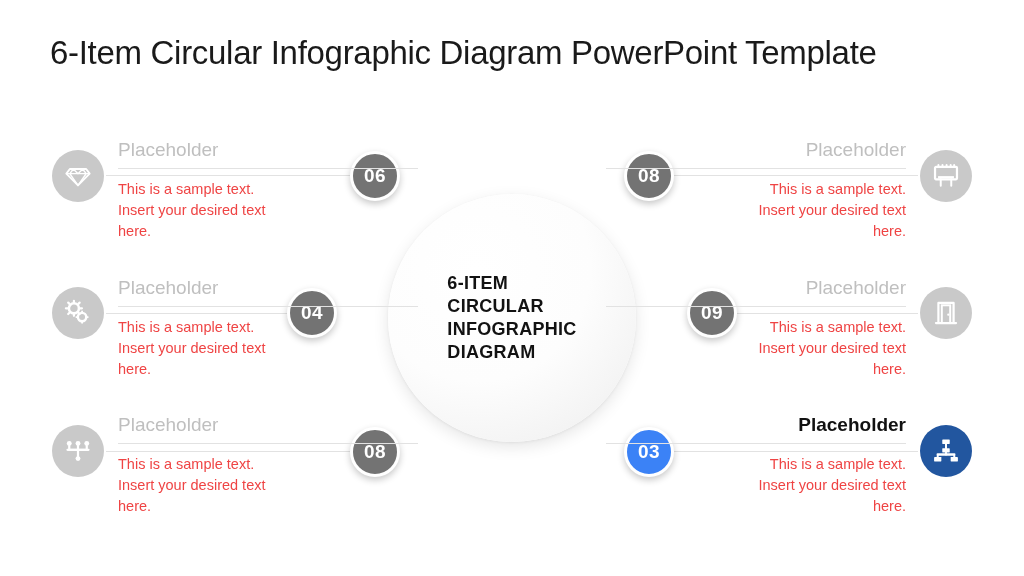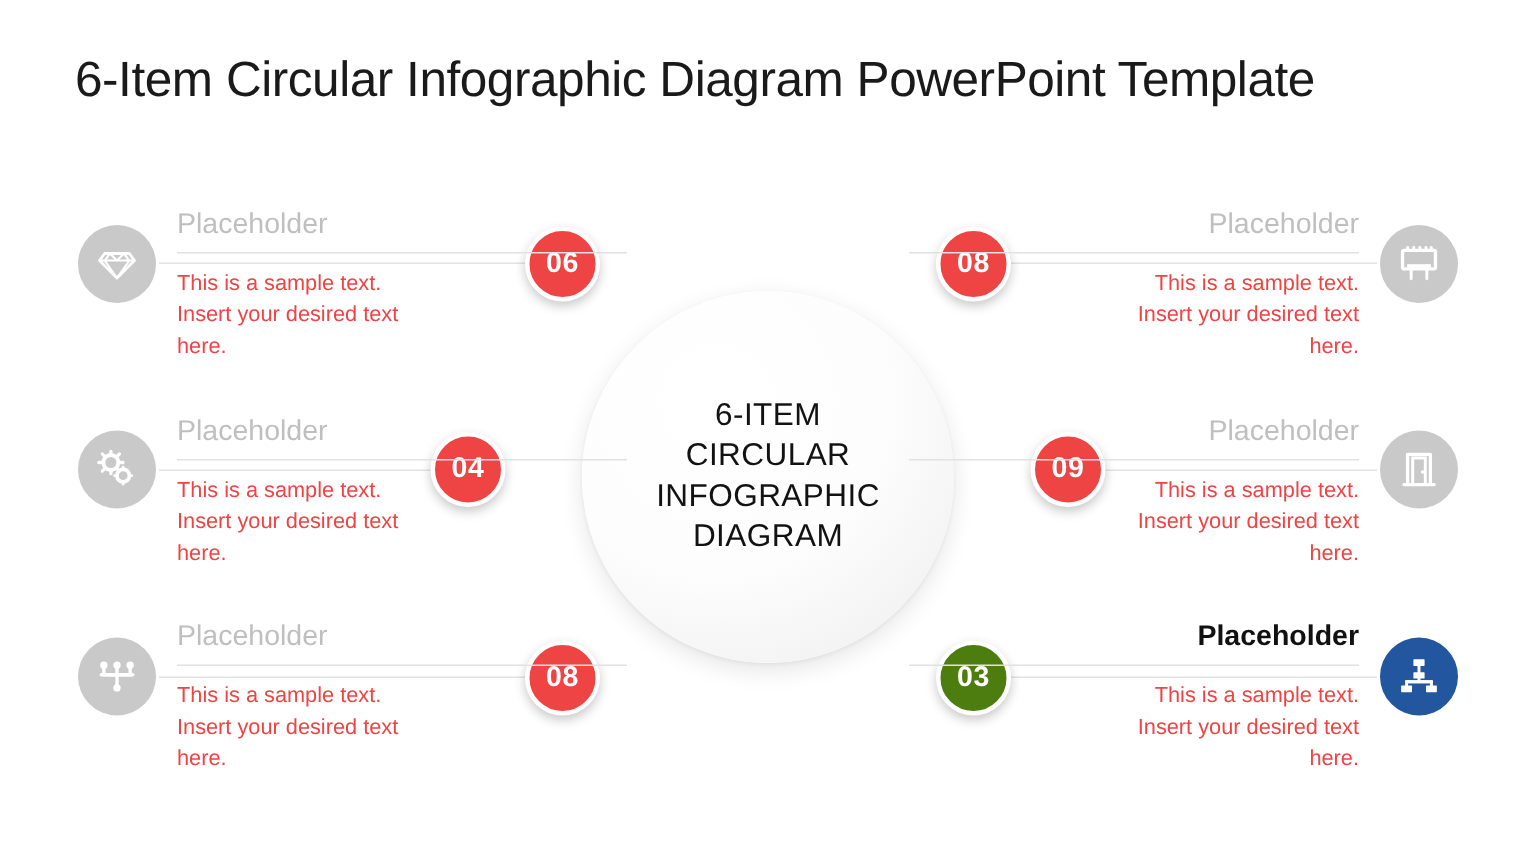--- a/index.html
+++ b/index.html
@@ -56,51 +56,51 @@
     margin-left: -124px;
     margin-top: -124px;
     border-radius: 50%;
     background: radial-gradient(circle at 36% 30%, #ffffff 0%, #fdfdfd 48%, #f3f3f3 80%, #ebebeb 100%);
     box-shadow: 0 5px 16px rgba(0,0,0,0.10), 0 1px 3px rgba(0,0,0,0.06);
     display: flex;
     align-items: center;
     justify-content: center;
   }
   #center-label {
-    text-align: center;
-    font-size: 21px;
-    font-weight: normal;
+    text-align: left;
+    font-size: 18px;
+    font-weight: bold;
     line-height: 1.28;
     color: #121212;
     letter-spacing: 0.3px;
     white-space: pre-line;
   }
 
   
   .num-badge {
     position: absolute;
     width: 50px;
     height: 50px;
     margin-left: -25px;
     margin-top: -25px;
     border-radius: 50%;
-    background: #ef4444;
+    background: #737373;
     border: 3px solid #ffffff;
     box-sizing: border-box;
     box-shadow: 0 3px 7px rgba(0,0,0,0.22);
     display: flex;
     align-items: center;
     justify-content: center;
     color: #ffffff;
     font-size: 19px;
     font-weight: bold;
     letter-spacing: 0.5px;
   }
   .num-badge.active {
-    background: #4d7c0f;
+    background: #3b82f6;
   }
 
   
   .side-item {
     position: absolute;
     width: 300px;
   }
   .side-item.left  { left: 118px; }
   .side-item.right { left: 606px; text-align: right; }
 

